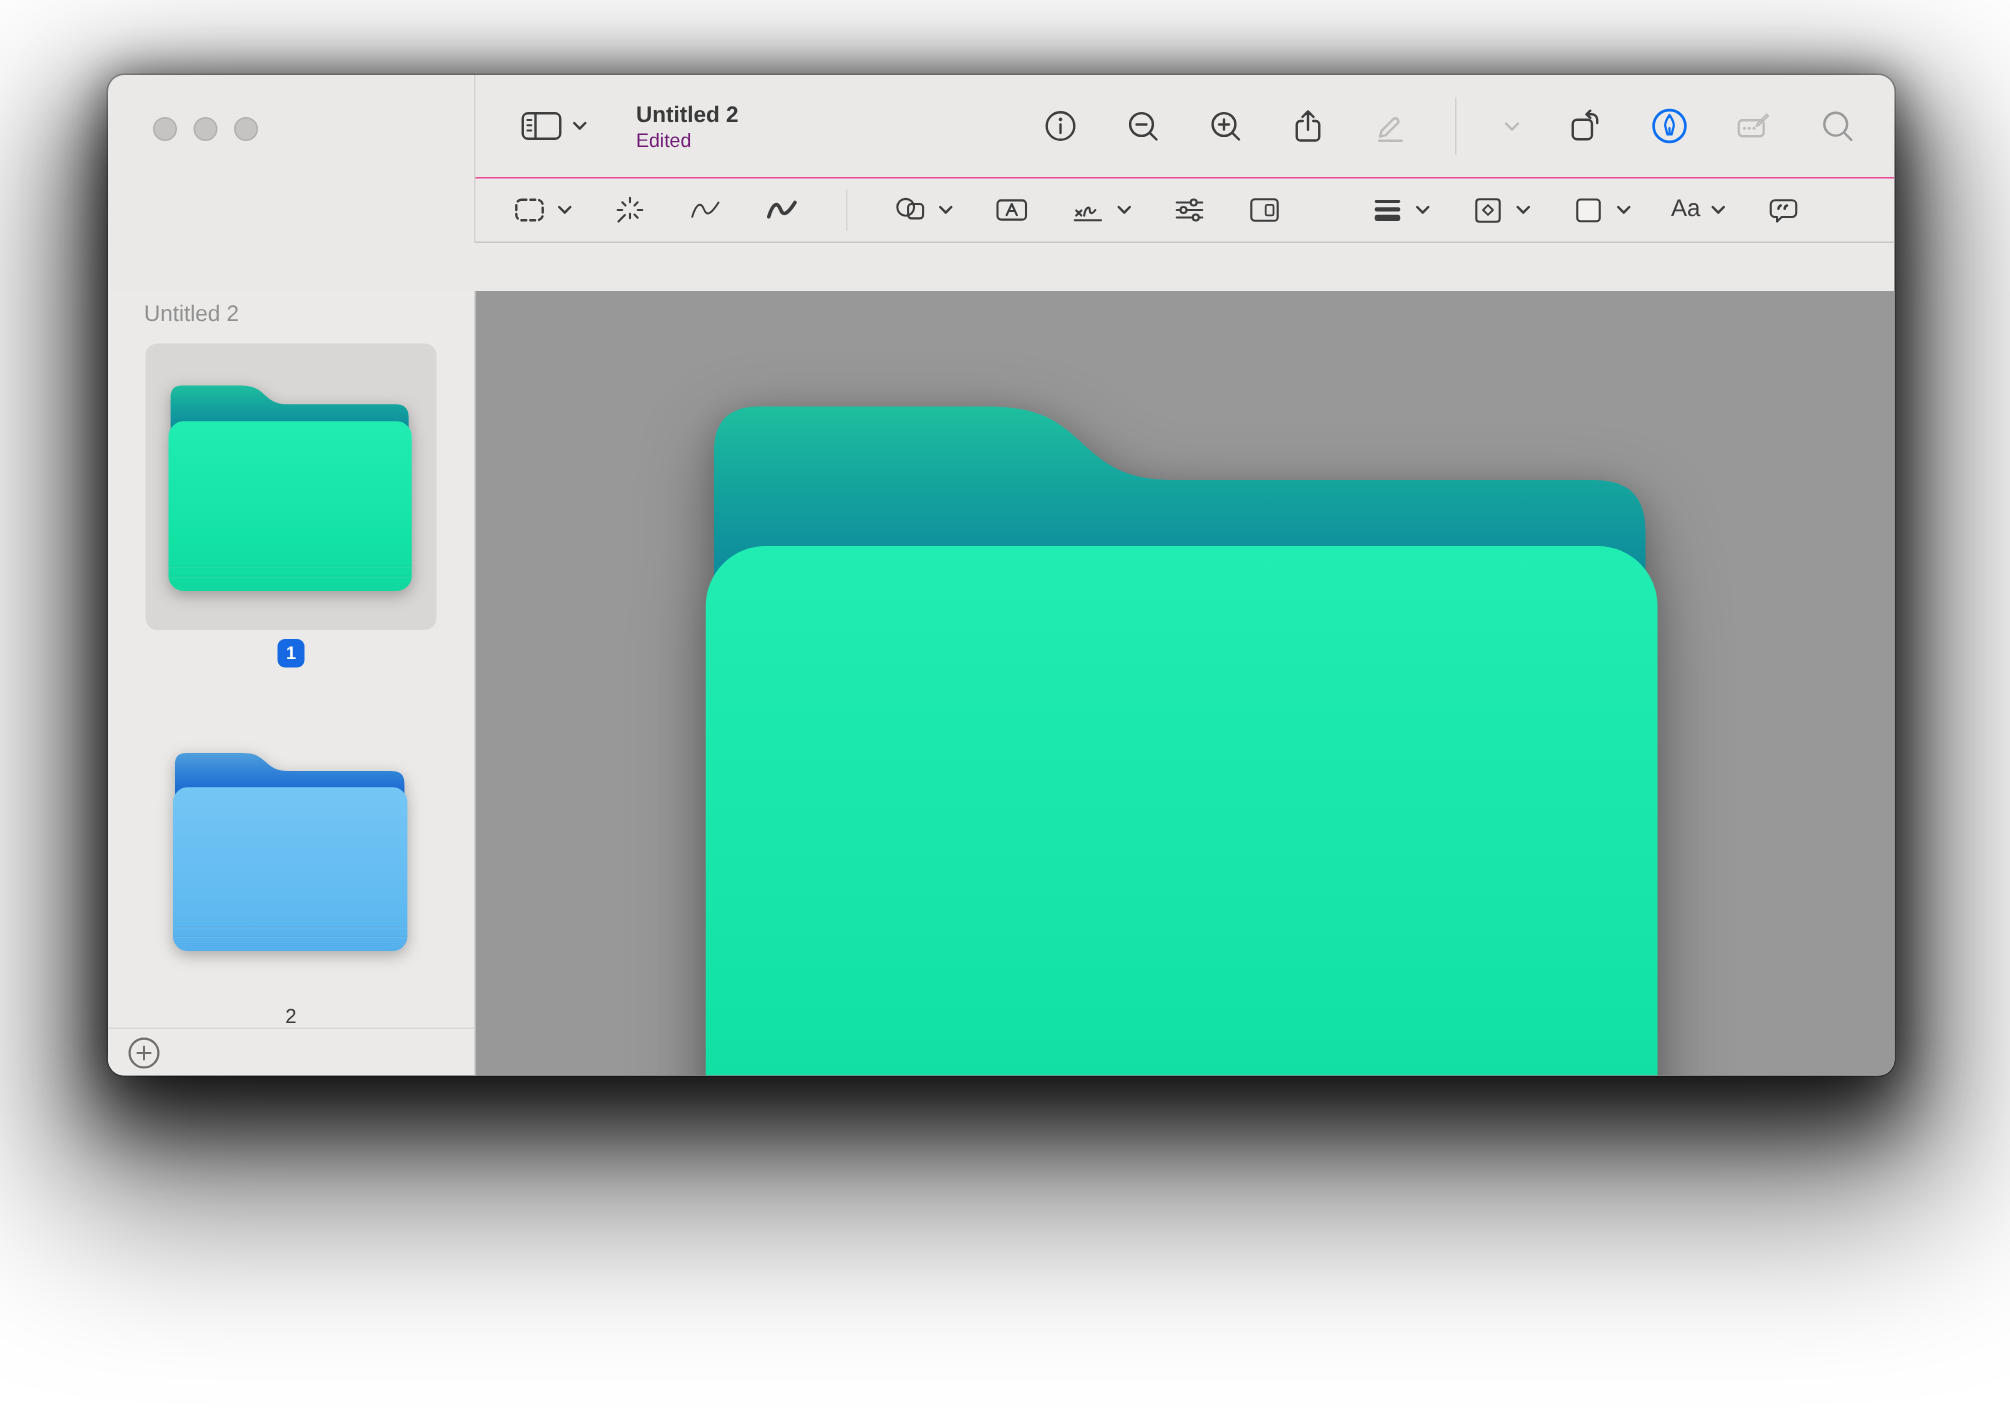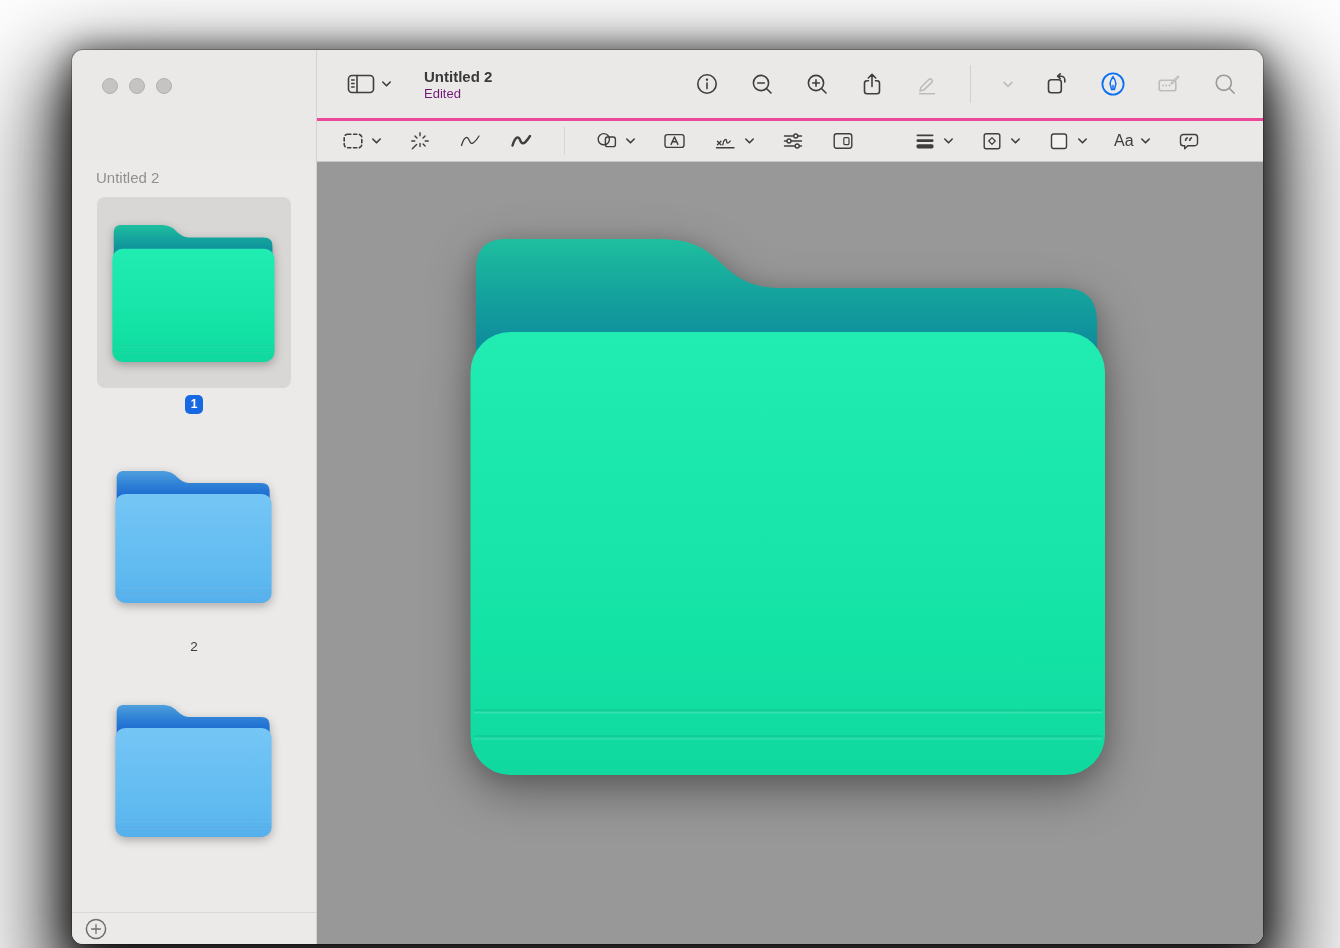--- a/index.html
+++ b/index.html
@@ -1,38 +1,39 @@
 <!DOCTYPE html>
 <html><head>
 <meta charset="utf-8">
 <style>
   * { margin:0; padding:0; box-sizing:border-box; }
   html,body { width:1340px; height:948px; background:#ffffff; font-family:"Liberation Sans", sans-serif; overflow:hidden; }
   .page { position:relative; width:1340px; height:948px; background:#ffffff; }
 
   .window {
-    position:absolute; left:72px; top:50px; width:1191px; height:894px;
+    position:absolute; left:72px; top:50px; width:1191px; height:667px;
     border-radius:11px; background:#eae9e8; overflow:hidden;
     display:flex; flex-direction:column;
     box-shadow:
       0 0 0 1px rgba(0,0,0,0.22),
       0 26px 55px 8px rgba(0,0,0,0.80),
       0 55px 110px 34px rgba(0,0,0,0.50),
       0 0 28px 2px rgba(0,0,0,0.40);
+    gap: 32px;
   }
 
   
   .top { display:flex; height:112px; flex:0 0 auto; }
   .top-left { width:245px; flex:0 0 auto; border-right:1px solid #d5d3d2; }
   .traffic { display:flex; gap:11px; padding:28px 0 0 30px; }
   .tl { width:16px; height:16px; border-radius:50%; background:#c5c4c3; border:1px solid #b2b1b0; }
   .top-right { flex:1; display:flex; flex-direction:column; min-width:0; }
 
   .tb-main { height:68px; display:flex; align-items:center; padding:0 26px 0 30px; }
-  .tb-markup { height:44px; border-top:3px solid #ec4899; border-bottom:1px solid #c9c7c6; display:flex; align-items:center; padding:0 16px 0 24px; }
+  .tb-markup { height:44px; border-top:1px solid #ec4899; border-bottom:1px solid #c9c7c6; display:flex; align-items:center; padding:0 16px 0 24px; }
 
   .titleblock { margin-left:32px; display:flex; flex-direction:column; justify-content:center; }
   .title { font-size:15px; font-weight:700; color:#393939; line-height:19px; }
   .subtitle { font-size:13px; color:#701a75; line-height:16px; }
 
   .tb-icons { margin-left:auto; display:flex; align-items:center; gap:31px; }
   .ibtn { display:flex; align-items:center; justify-content:center; background:none; border:none; padding:0; cursor:default; }
   .combo { display:flex; align-items:center; gap:6px; }
 
   svg.ic { fill:none; stroke:#3e3e3e; stroke-width:1.6; stroke-linecap:round; stroke-linejoin:round; display:block; }

